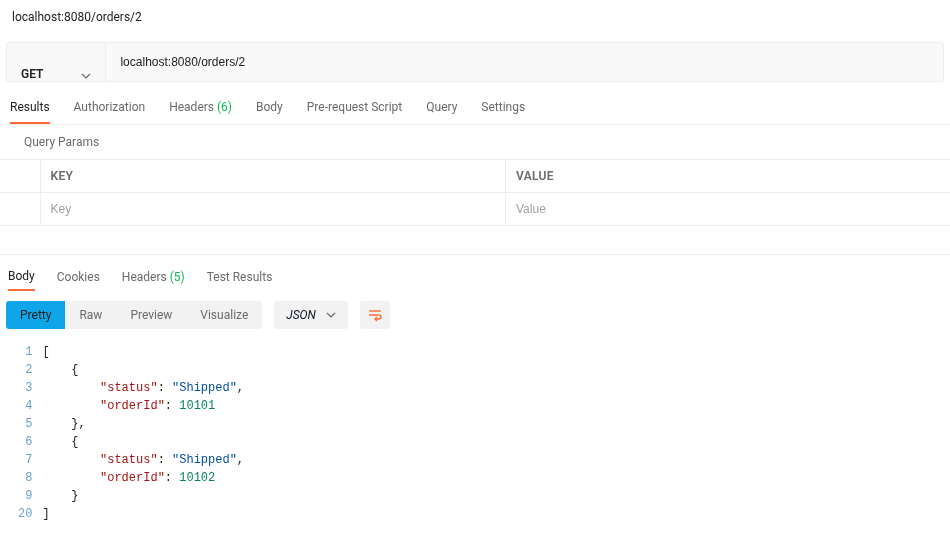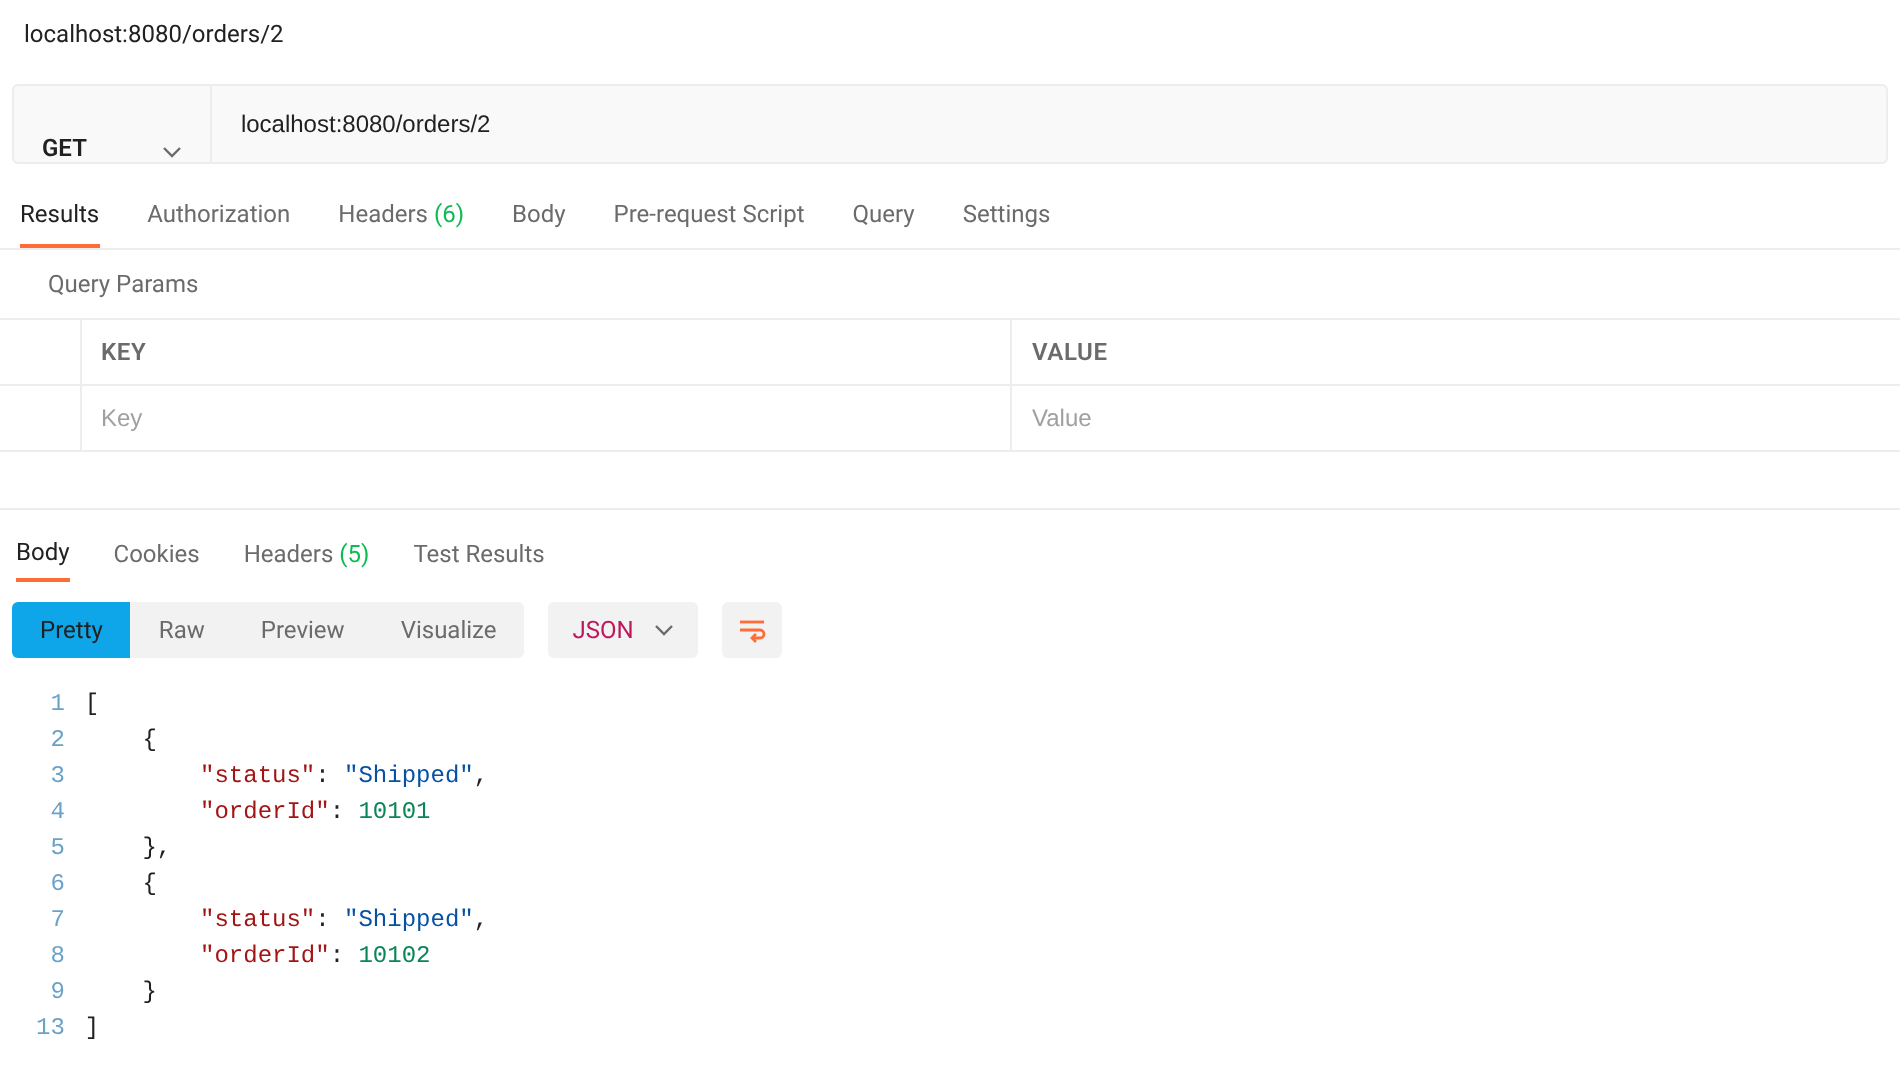--- a/index.html
+++ b/index.html
@@ -145,23 +145,24 @@
     color: #212121;
   }
   .format-select {
     margin-left: 8px;
     background: #f2f2f2;
     border-radius: 3px;
     padding: 7px 12px;
     display: flex;
     align-items: center;
     gap: 10px;
-    color: #be185d;
-    cursor: pointer;
-    font-size: 12px;
+    color: #0f172a;
+    cursor: pointer;
+    font-size: 12px;
+    font-style: italic;
   }
   .wrap-btn {
     margin-left: 8px;
     background: #f2f2f2;
     border-radius: 3px;
     width: 30px; height: 28px;
     display: flex;
     align-items: center;
     justify-content: center;
     cursor: pointer;
@@ -274,17 +275,17 @@
     <div class="gutter" id="gutter">
         <div>1</div>
         <div>2</div>
         <div>3</div>
         <div>4</div>
         <div>5</div>
         <div>6</div>
         <div>7</div>
         <div>8</div>
         <div>9</div>
-        <div>13</div>
+        <div>20</div>
       </div>
     <div class="code" id="code"><div><span class="tok-punc">[</span></div><div><span class="tok-punc">    </span><span class="tok-punc">{</span></div><div><span class="tok-punc">        </span><span class="tok-key">"status"</span><span class="tok-punc">: </span><span class="tok-string">"Shipped"</span><span class="tok-punc">,</span></div><div><span class="tok-punc">        </span><span class="tok-key">"orderId"</span><span class="tok-punc">: </span><span class="tok-number">10101</span></div><div><span class="tok-punc">    </span><span class="tok-punc">},</span></div><div><span class="tok-punc">    </span><span class="tok-punc">{</span></div><div><span class="tok-punc">        </span><span class="tok-key">"status"</span><span class="tok-punc">: </span><span class="tok-string">"Shipped"</span><span class="tok-punc">,</span></div><div><span class="tok-punc">        </span><span class="tok-key">"orderId"</span><span class="tok-punc">: </span><span class="tok-number">10102</span></div><div><span class="tok-punc">    </span><span class="tok-punc">}</span></div><div><span class="tok-punc">]</span></div></div>
   </div>
 </div>
 
 </body></html>

